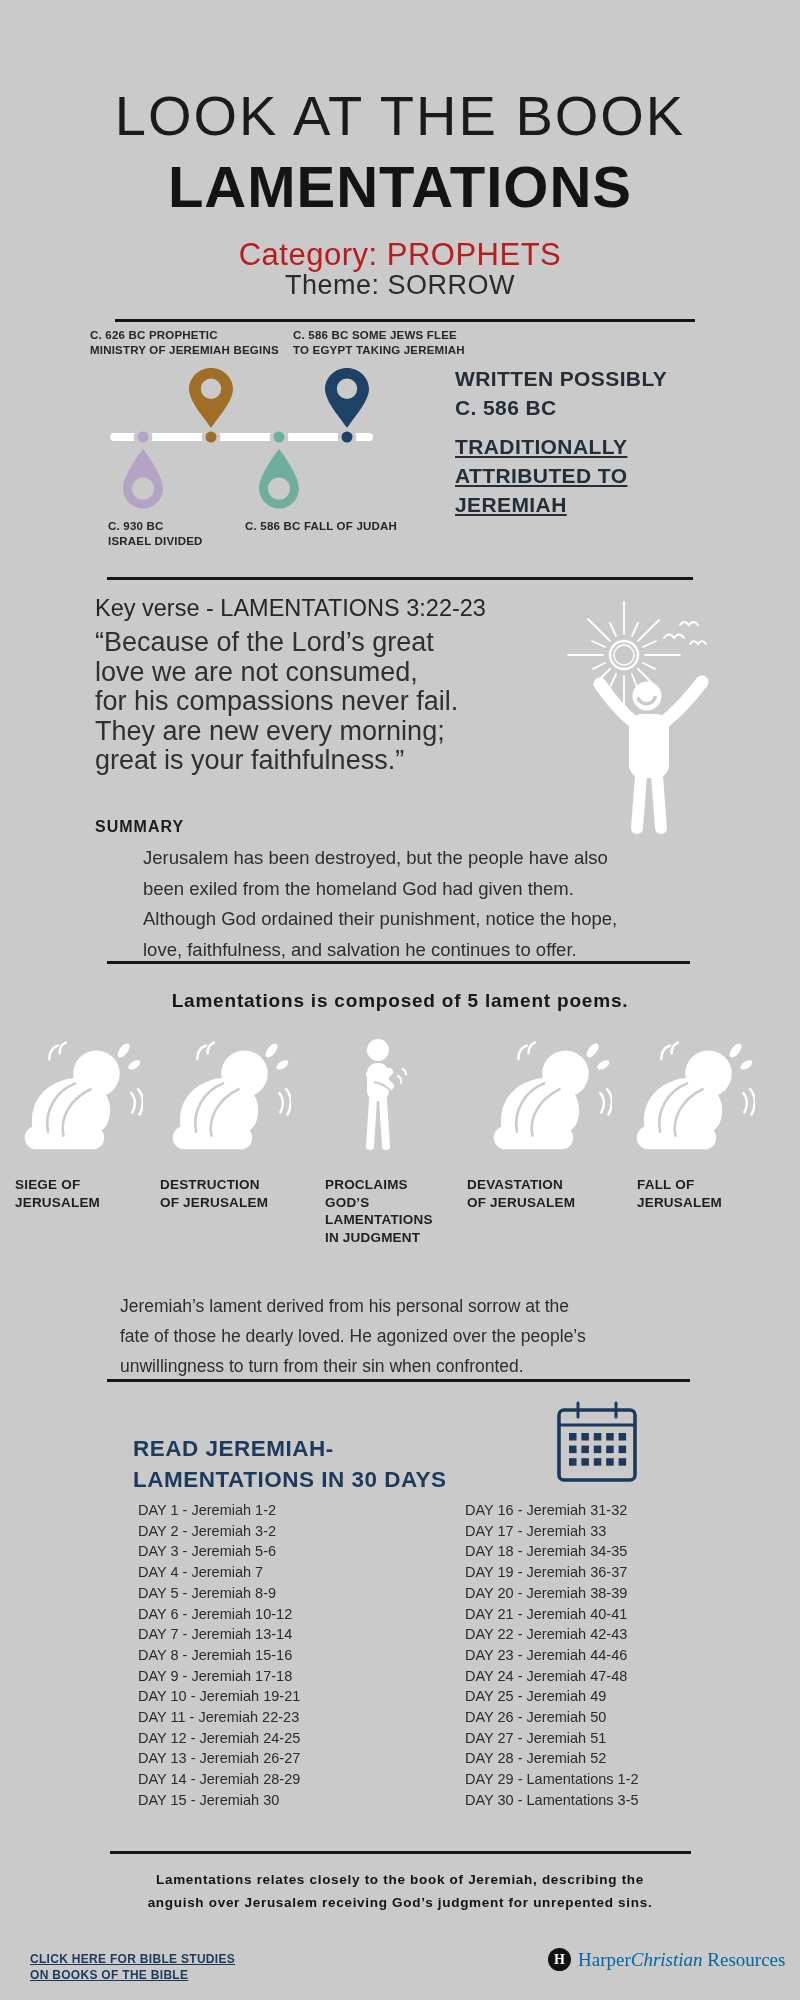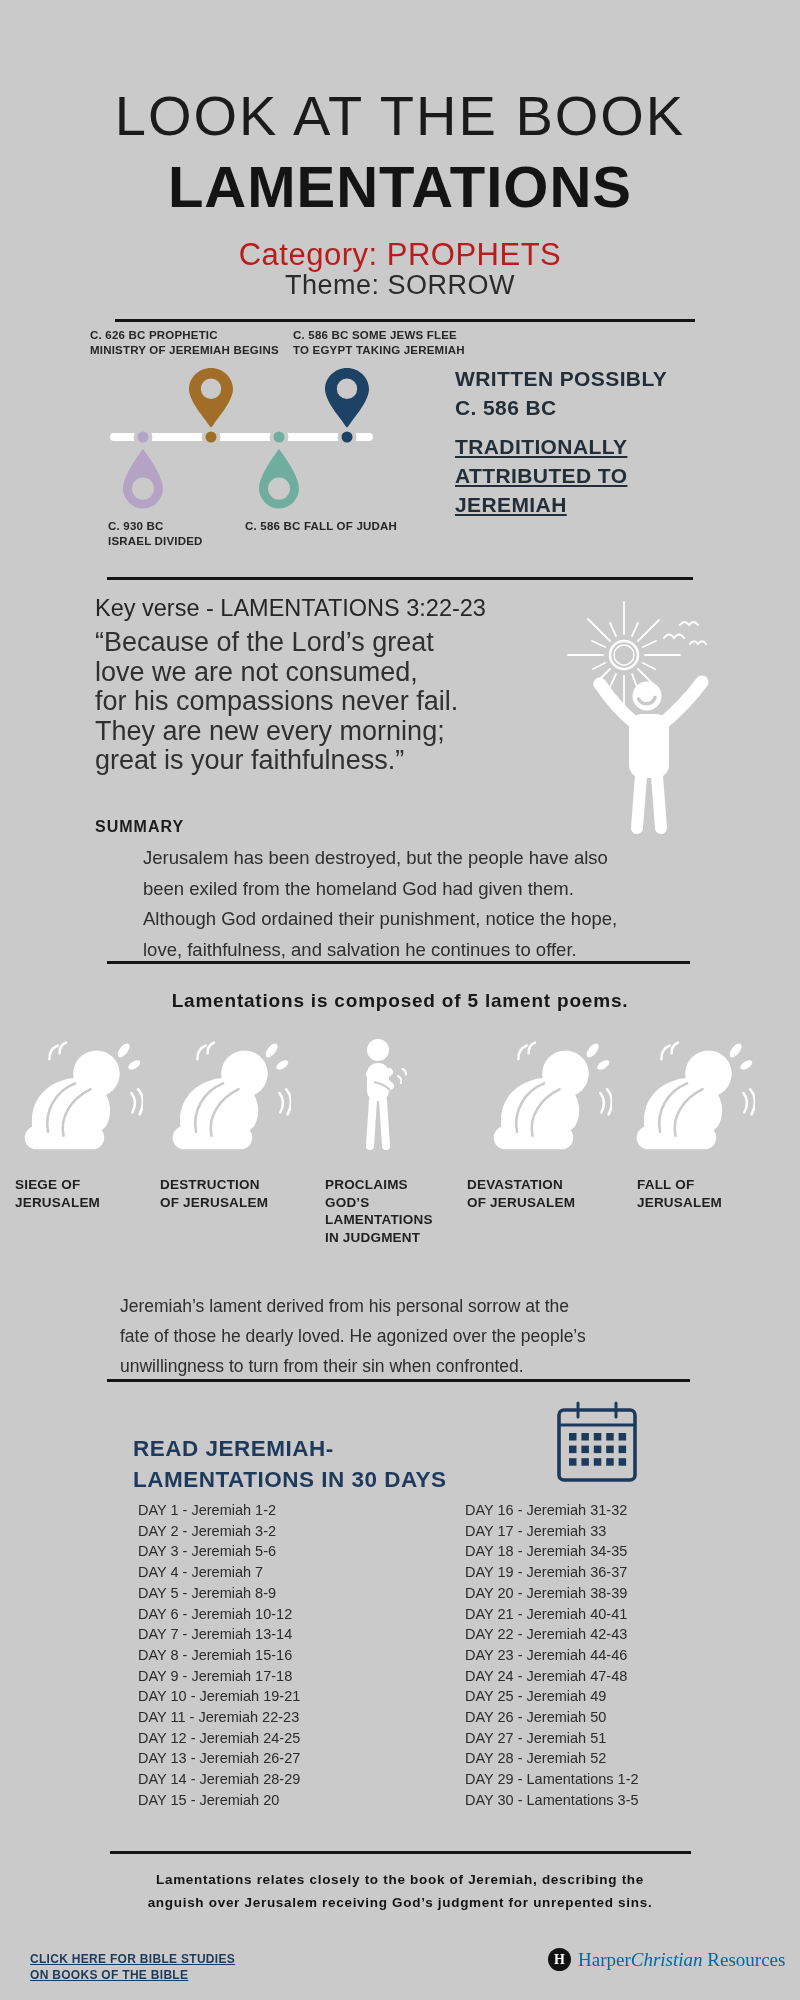--- a/index.html
+++ b/index.html
@@ -281,21 +281,21 @@
     <div class="rp-row">DAY 5 - Jeremiah 8-9</div>
     <div class="rp-row">DAY 6 - Jeremiah 10-12</div>
     <div class="rp-row">DAY 7 - Jeremiah 13-14</div>
     <div class="rp-row">DAY 8 - Jeremiah 15-16</div>
     <div class="rp-row">DAY 9 - Jeremiah 17-18</div>
     <div class="rp-row">DAY 10 - Jeremiah 19-21</div>
     <div class="rp-row">DAY 11 - Jeremiah 22-23</div>
     <div class="rp-row">DAY 12 - Jeremiah 24-25</div>
     <div class="rp-row">DAY 13 - Jeremiah 26-27</div>
     <div class="rp-row">DAY 14 - Jeremiah 28-29</div>
-    <div class="rp-row">DAY 15 - Jeremiah 20</div>
+    <div class="rp-row">DAY 15 - Jeremiah 30</div>
   </div>
   <div class="abs rp-col" style="left:465px;">
     <div class="rp-row">DAY 16 - Jeremiah 31-32</div>
     <div class="rp-row">DAY 17 - Jeremiah 33</div>
     <div class="rp-row">DAY 18 - Jeremiah 34-35</div>
     <div class="rp-row">DAY 19 - Jeremiah 36-37</div>
     <div class="rp-row">DAY 20 - Jeremiah 38-39</div>
     <div class="rp-row">DAY 21 - Jeremiah 40-41</div>
     <div class="rp-row">DAY 22 - Jeremiah 42-43</div>
     <div class="rp-row">DAY 23 - Jeremiah 44-46</div>

